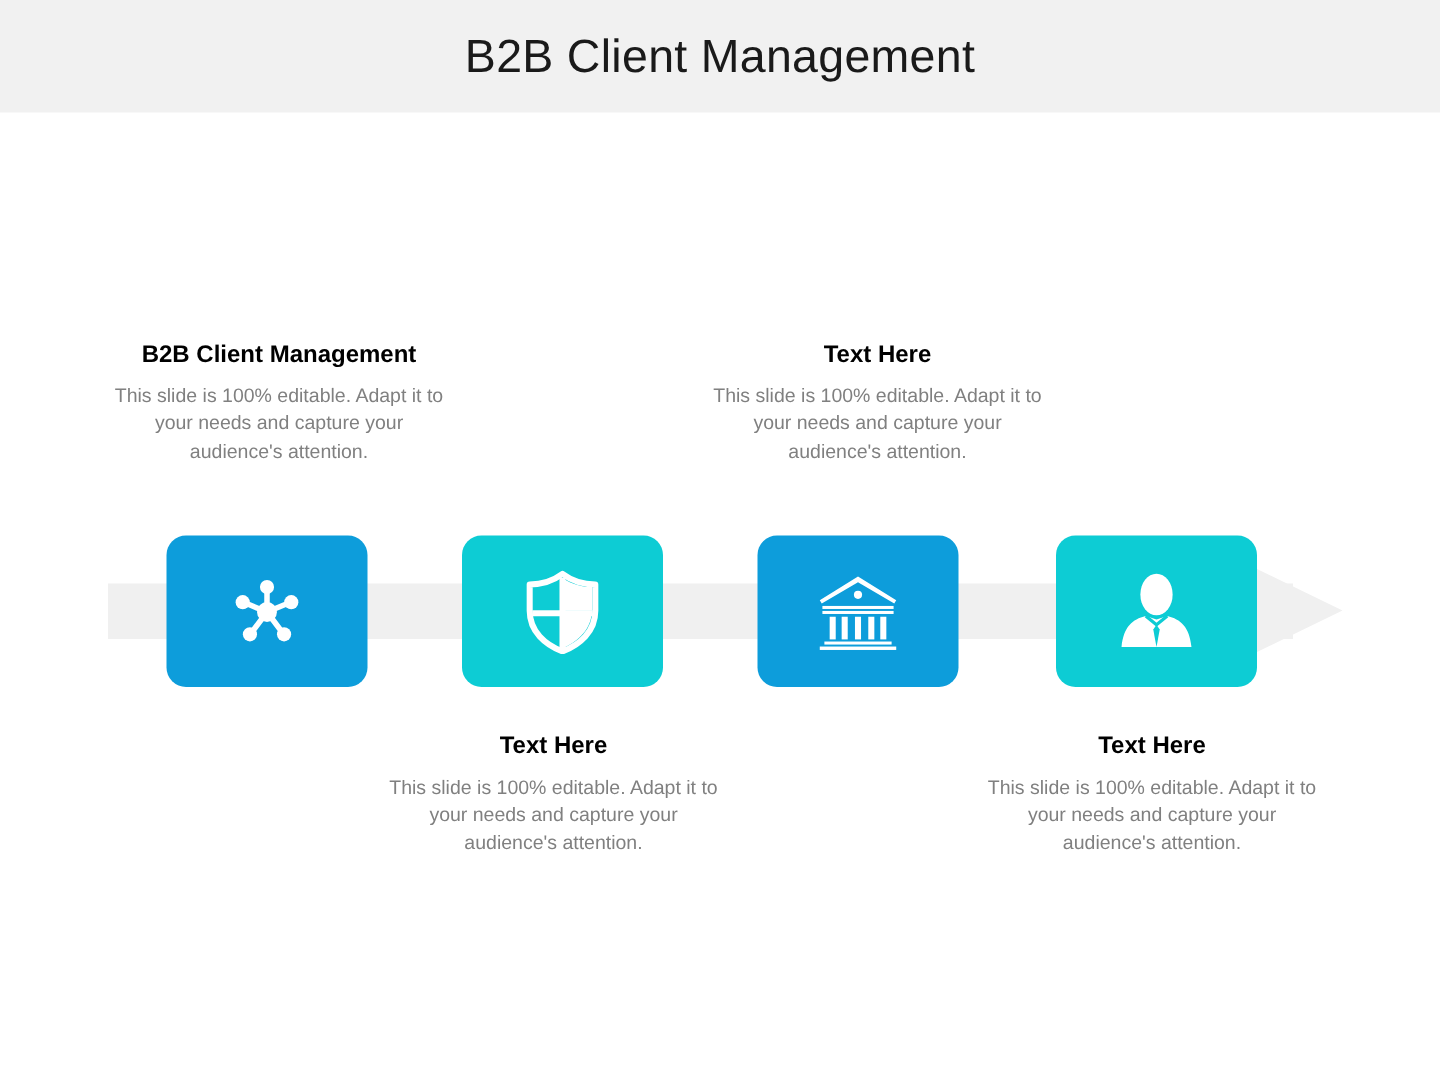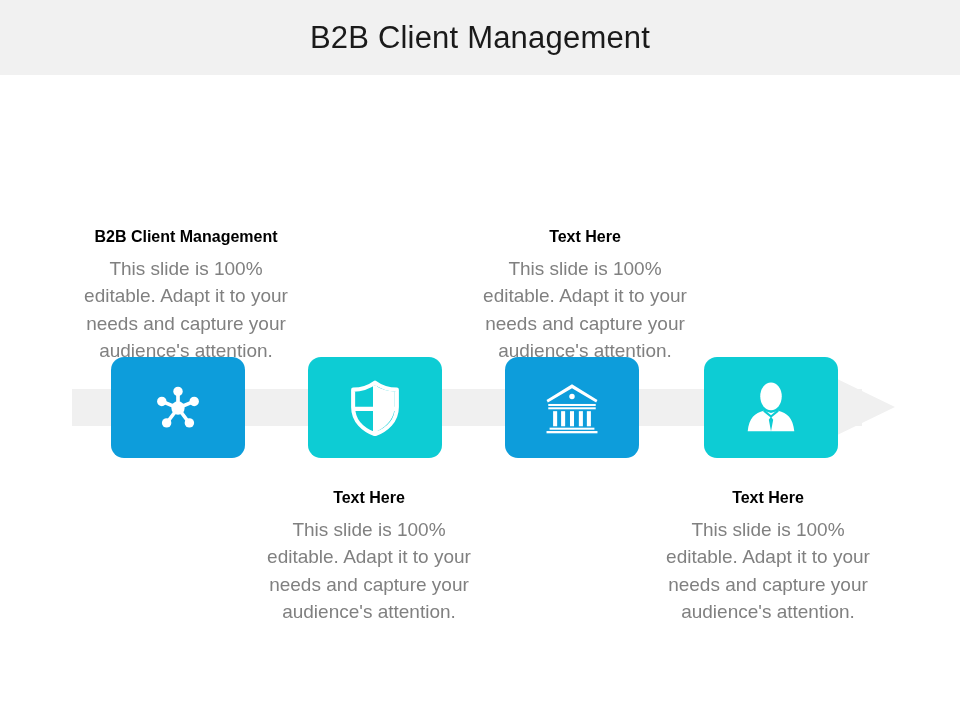--- a/index.html
+++ b/index.html
@@ -99,21 +99,21 @@
   .tg-heading {
     font-size: 16px;
     font-weight: bold;
     color: #000000;
     margin: 0 0 9px 0;
     line-height: 1.1;
     white-space: nowrap;
     font-family: "Liberation Sans", sans-serif;
   }
   .tg-body {
-    font-size: 19px;
+    font-size: 13px;
     color: #808080;
     line-height: 1.45;
     margin: 0;
     font-family: "Liberation Sans", sans-serif;
   }
 </style>
 </head>
 <body>
 
 <div class="slide">

